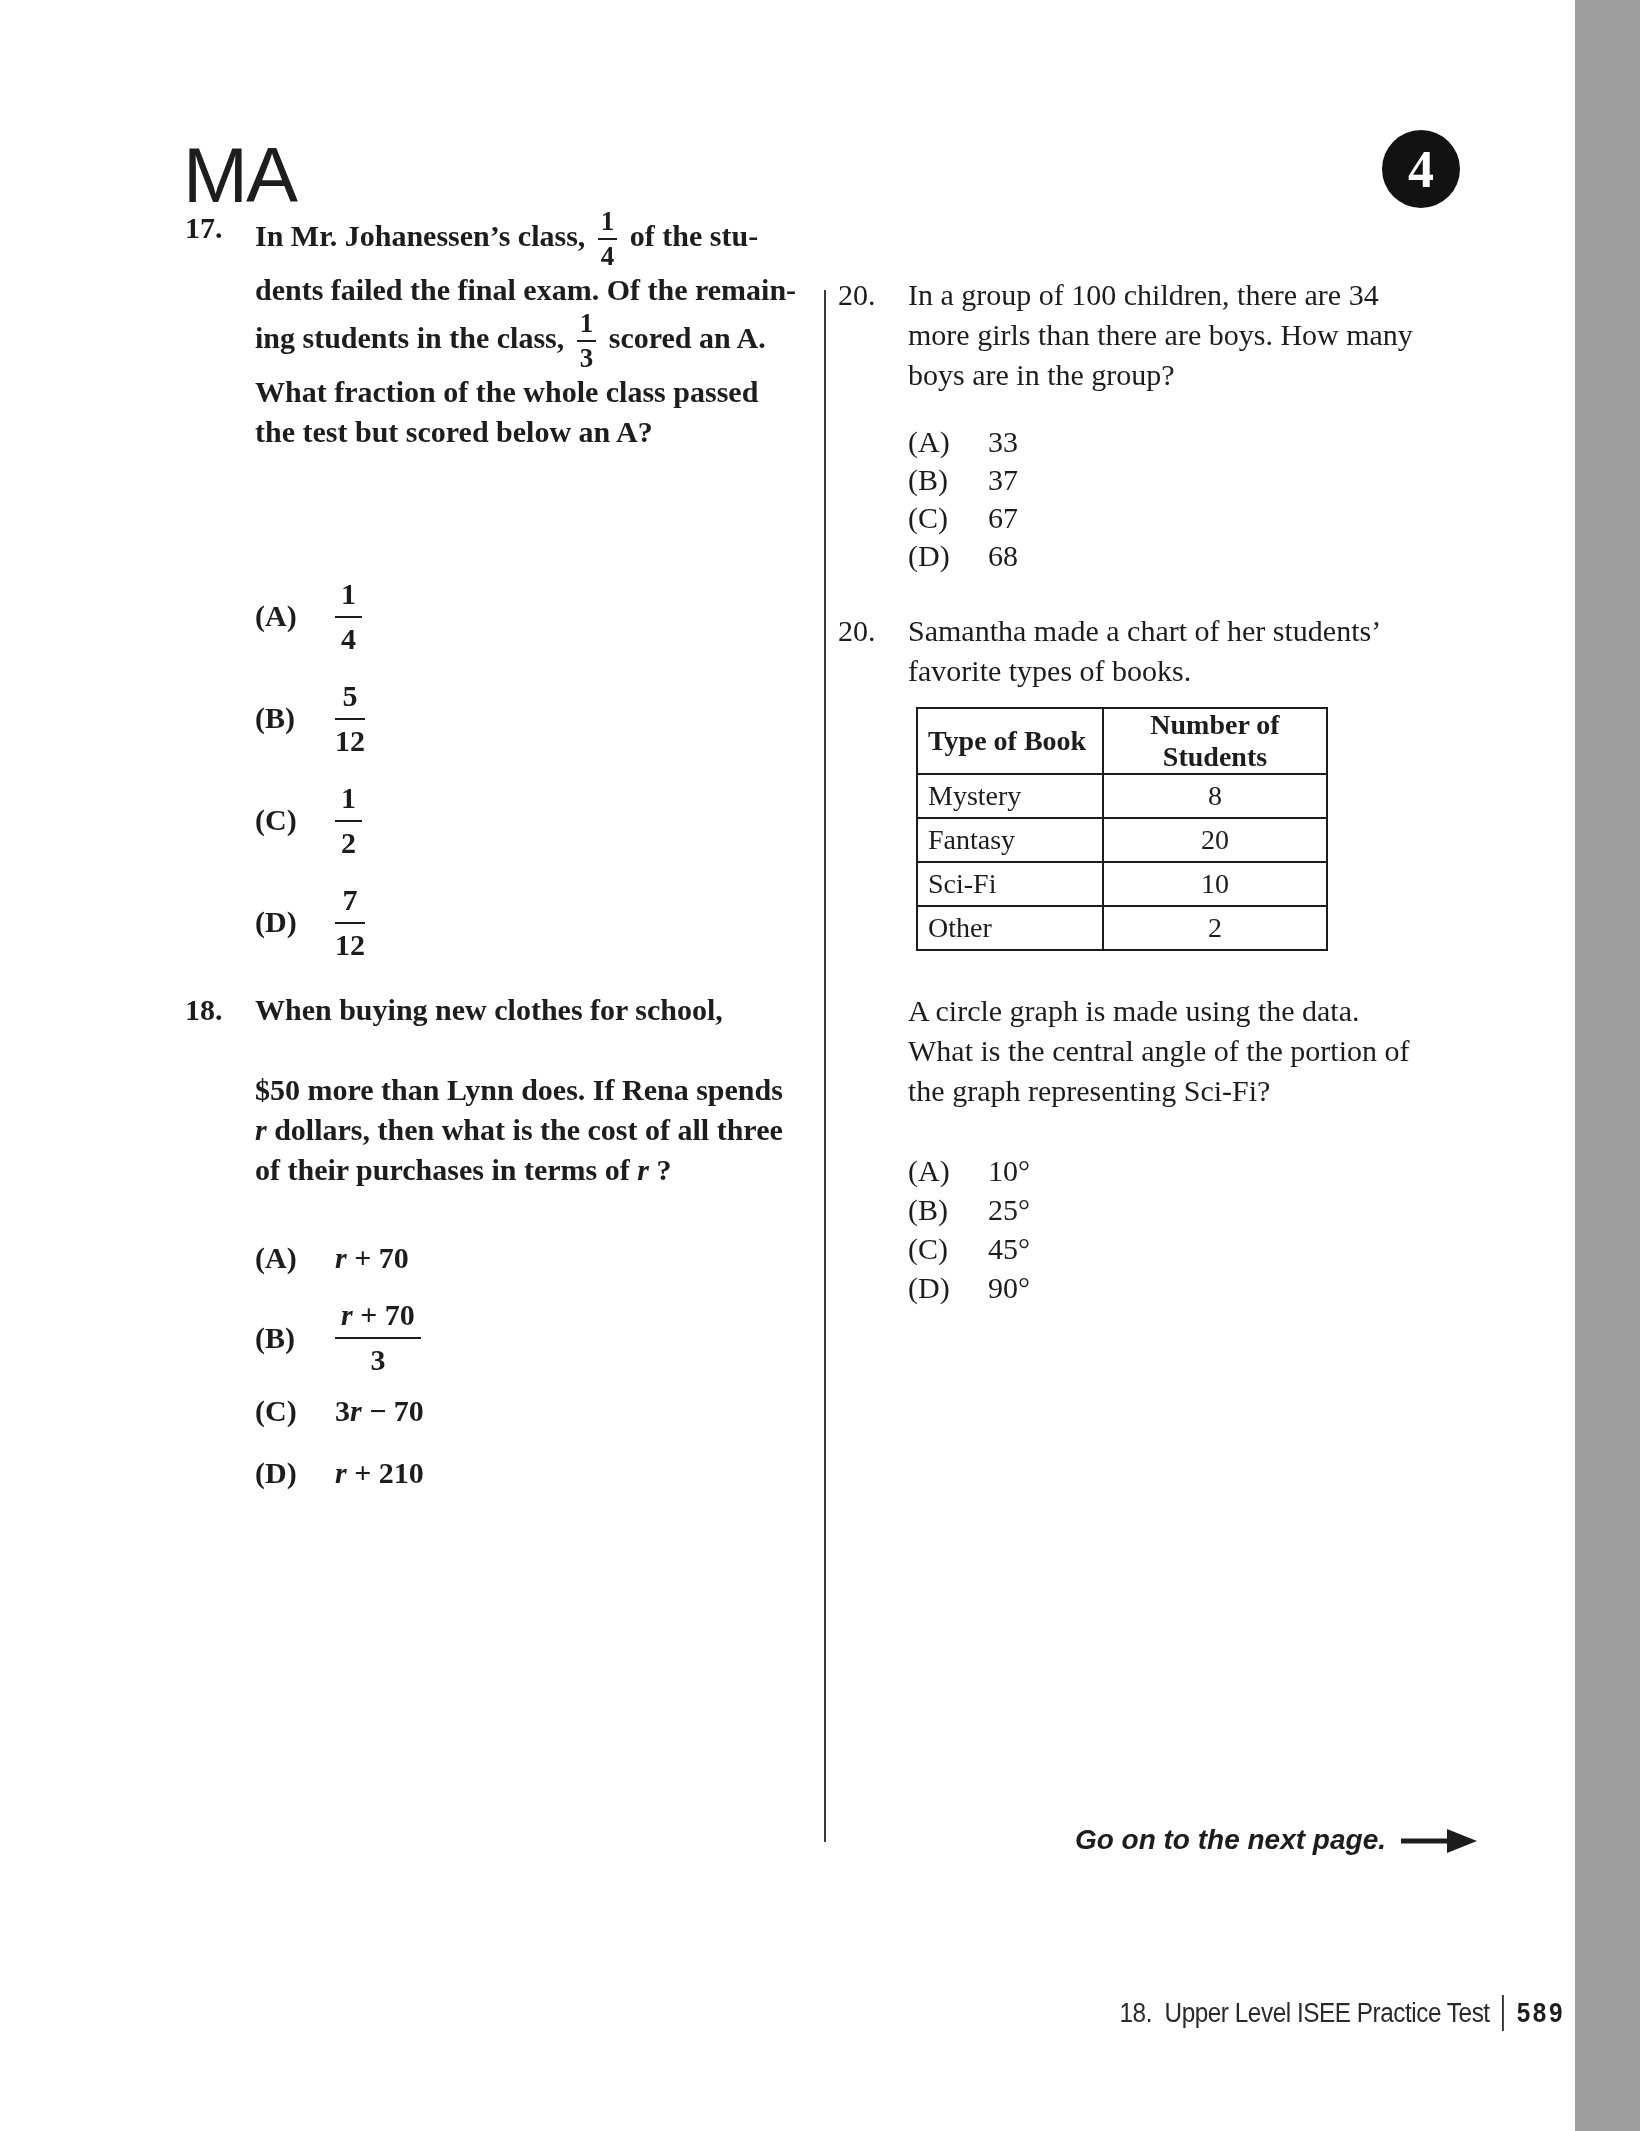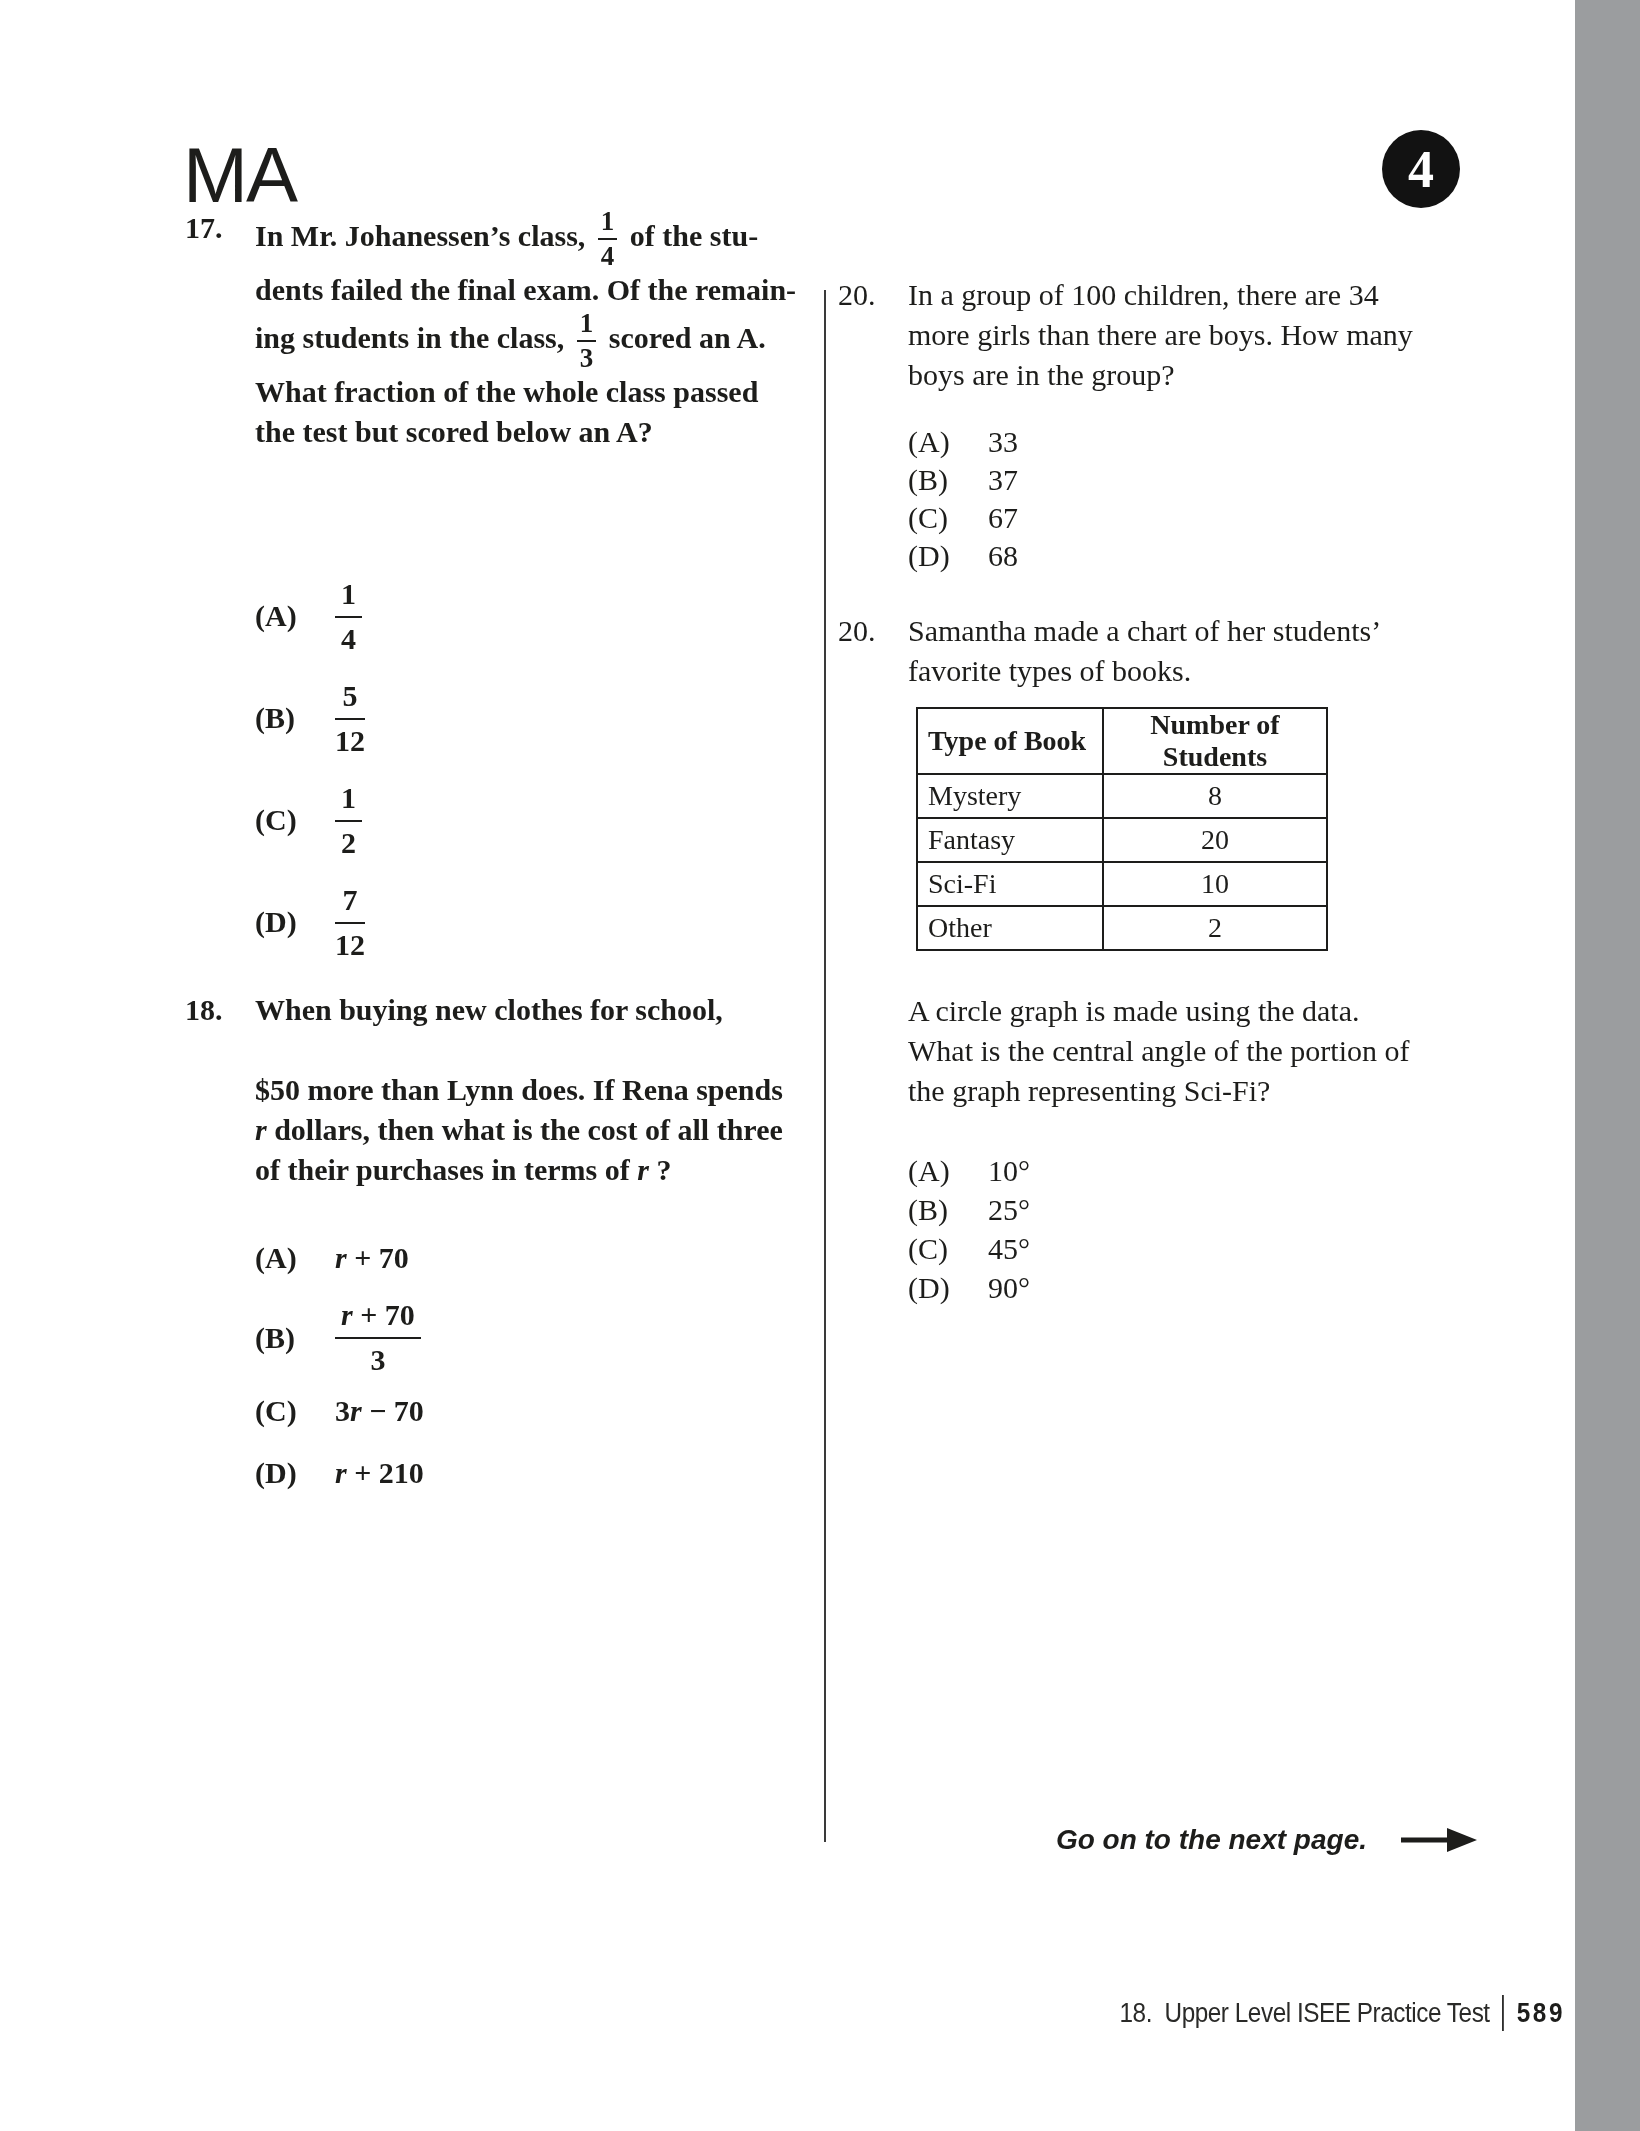--- a/index.html
+++ b/index.html
@@ -67,21 +67,21 @@
   .book-table th{font-weight:700;height:46px;text-align:left;}
   .book-table th.cnum{text-align:center;}
   .book-table td{height:42px;}
   .book-table td.cnum{text-align:center;}
   .book-table col.c1{width:186px;}
   .qtext2{margin:40px 0 0 0;font-size:30px;line-height:40px;}
   .opts-20{margin-top:40px;}
   .opts-20 .opt{height:39px;}
   
   .go-on{
-    position:absolute;top:1824px;right:163px;display:flex;align-items:center;gap:32px;
+    position:absolute;top:1824px;right:163px;display:flex;align-items:flex-end;gap:13px;
     font-family:"Liberation Sans", sans-serif;font-weight:700;font-style:italic;font-size:28px;
   }
   .go-on .arrow{display:block;}
   
   .page-footer{
     position:absolute;top:1995px;right:75px;display:flex;align-items:center;gap:14px;
     font-family:"Liberation Sans", sans-serif;font-size:27px;color:#2a2a28;
     transform:scaleX(0.9);transform-origin:right center;letter-spacing:-0.5px;
   }
   .footer-rule{width:2px;height:36px;background:#2a2a28;}

